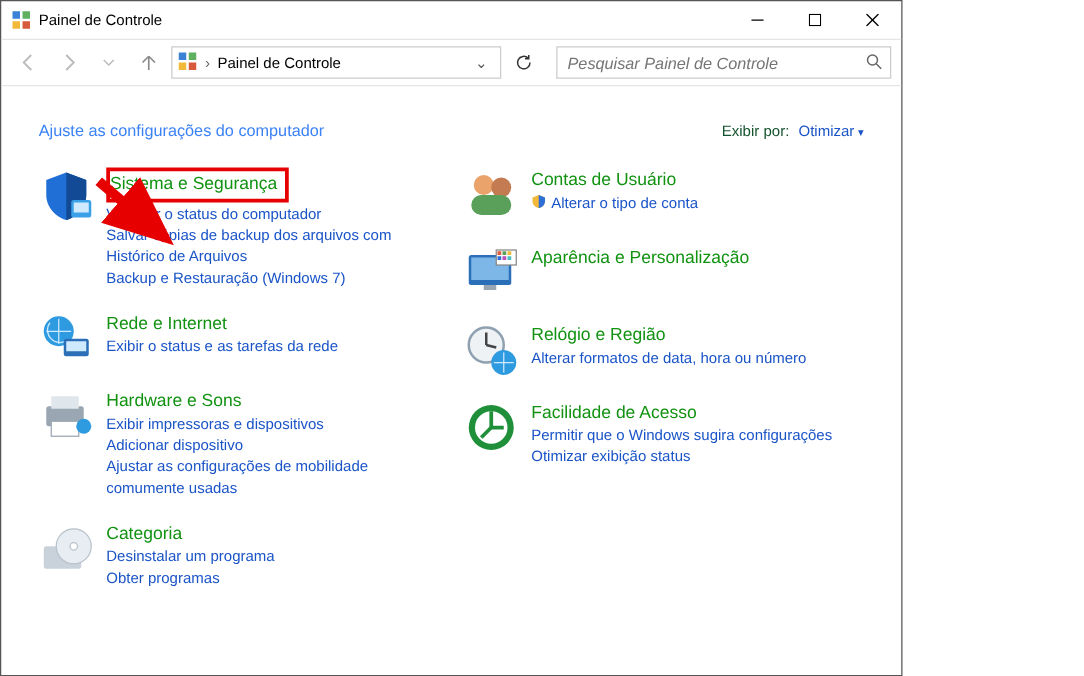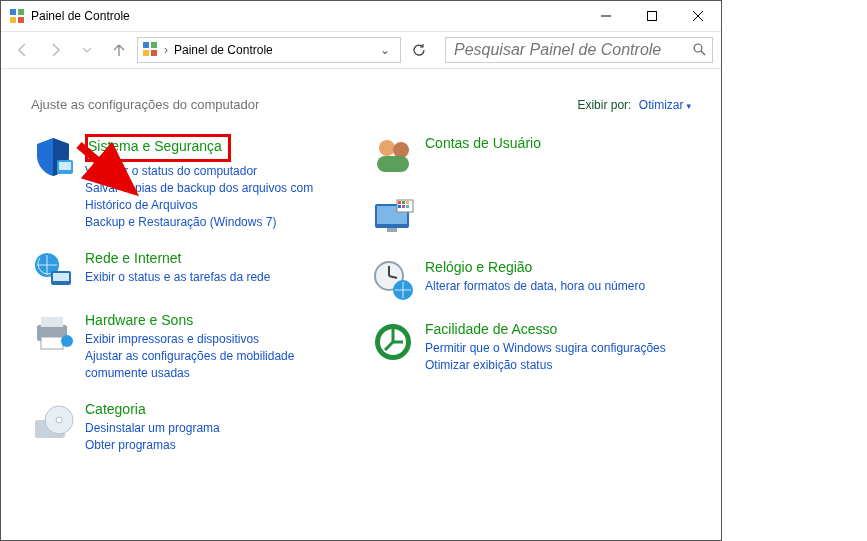--- a/index.html
+++ b/index.html
@@ -12,25 +12,25 @@
   .winbtn svg{width:10px;height:10px}
   .navbar{height:36px;display:flex;align-items:center;padding:0 8px;border-bottom:1px solid #e5e5e5;gap:4px}
   .navbtn{width:28px;height:28px;display:flex;align-items:center;justify-content:center;color:#999}
   .navbtn.enabled{color:#333}
   .addr{flex:1;height:24px;border:1px solid #ccc;display:flex;align-items:center;padding:0 4px;gap:6px;max-width:420px}
   .addr .sep{color:#666}
   .addr .crumb{color:#000}
   .addr .chev{margin-left:auto;color:#555;padding-right:6px}
   .refresh{width:28px;height:28px;display:flex;align-items:center;justify-content:center}
   .search{flex:1;height:24px;border:1px solid #ccc;display:flex;align-items:center;padding:0 6px;margin-left:8px;color:#777}
-  .search input{border:none;outline:none;flex:1;font-size:16px;color:#404040;font-style:italic;background:transparent}
+  .search input{border:none;outline:none;flex:1;font-size:13px;color:#404040;font-style:italic;background:transparent}
   .search .sicon{color:#555}
   .body{padding:28px 30px 10px 30px;position:relative}
   .header-row{display:flex;align-items:center;margin-bottom:22px}
-  .header-row h1{font-size:13px;font-weight:400;color:#737373;margin:0;flex:1}
+  .header-row h1{font-size:13px;font-weight:400;color:#3b82f6;margin:0;flex:1}
   .viewby{font-size:12px;color:#333}
   .viewby .lbl{color:#14532d;margin-right:4px}
   .viewby .val{color:#1a54c7}
   .viewby .tri{color:#1a54c7;font-size:9px;margin-left:3px}
   .cols{display:flex;gap:20px}
   .col{flex:1}
   .cat{display:flex;align-items:flex-start;margin-bottom:18px}
   .cat .icon{width:44px;height:44px;margin-right:10px;flex-shrink:0}
   .cat .txt{}
   .cat .cat-title{color:#119211;font-size:14px;line-height:18px;margin-bottom:2px;display:inline-block}
@@ -187,20 +187,21 @@
             <svg viewBox="0 0 44 44">
                 <rect x="6" y="14" width="30" height="16" rx="2" fill="#9aa7b2"></rect>
                 <rect x="10" y="6" width="22" height="10" fill="#dfe6ec"></rect>
                 <rect x="10" y="26" width="22" height="12" fill="#fff" stroke="#9aa7b2"></rect>
                 <circle cx="36" cy="30" r="6" fill="#2e9be0"></circle>
               </svg>
           </span>
           <div class="txt">
             <a class="cat-title">Hardware e Sons</a>
             <a class="link">Exibir impressoras e dispositivos</a>
+            <a class="link">Adicionar dispositivo</a>
             <a class="link">Ajustar as configurações de mobilidade comumente usadas</a>
           </div>
         </div>
 
         <div class="cat">
           <span class="icon">
             <svg viewBox="0 0 44 44">
                 <rect x="4" y="20" width="30" height="18" rx="2" fill="#c9d2da"></rect>
                 <circle cx="28" cy="20" r="14" fill="#e7edf2" stroke="#b7c1ca"></circle>
                 <circle cx="28" cy="20" r="3" fill="#fff" stroke="#b7c1ca"></circle>
@@ -220,38 +221,48 @@
         <div class="cat">
           <span class="icon">
             <svg viewBox="0 0 44 44">
                 <circle cx="16" cy="14" r="8" fill="#e9a36b"></circle>
                 <circle cx="30" cy="16" r="8" fill="#c47b52"></circle>
                 <rect x="6" y="22" width="32" height="16" rx="8" fill="#5aa05a"></rect>
               </svg>
           </span>
           <div class="txt">
             <a class="cat-title">Contas de Usuário</a>
+            <span style="display:flex;align-items:center;gap:4px">
+              <span><svg width="12" height="12" viewBox="0 0 12 12">
+                    <path d="M6 1 L11 3 V6 C11 9 8.5 11 6 11.5 C3.5 11 1 9 1 6 V3 Z" fill="#f2b93b"></path>
+                    <path d="M6 1 L11 3 V6 C11 9 8.5 11 6 11.5 V1 Z" fill="#2e6fd6"></path>
+                  </svg></span>
+              <a class="link" style="display:inline">Alterar o tipo de conta</a>
+            </span>
           </div>
         </div>
 
         <div class="cat">
           <span class="icon">
             <svg viewBox="0 0 44 44">
                 <rect x="4" y="8" width="34" height="24" rx="2" fill="#2a6fb8"></rect>
                 <rect x="6" y="10" width="30" height="18" fill="#7db7e8"></rect>
                 <rect x="26" y="4" width="16" height="12" fill="#fff" stroke="#888"></rect>
                 <rect x="27" y="5" width="3" height="3" fill="#e05a3b"></rect>
                 <rect x="31" y="5" width="3" height="3" fill="#5aa05a"></rect>
                 <rect x="35" y="5" width="3" height="3" fill="#f2b93b"></rect>
                 <rect x="27" y="9" width="3" height="3" fill="#2e6fd6"></rect>
                 <rect x="31" y="9" width="3" height="3" fill="#b94fb9"></rect>
                 <rect x="35" y="9" width="3" height="3" fill="#48c0c0"></rect>
                 <rect x="16" y="32" width="10" height="4" fill="#9aa7b2"></rect>
               </svg>
           </span>
+          <div class="txt">
+            <a class="cat-title">Aparência e Personalização</a>
+          </div>
         </div>
 
         <div class="cat">
           <span class="icon">
             <svg viewBox="0 0 44 44">
                 <circle cx="18" cy="18" r="14" fill="#eef2f5" stroke="#8fa0b0" stroke-width="2"></circle>
                 <line x1="18" y1="18" x2="18" y2="8" stroke="#444" stroke-width="2"></line>
                 <line x1="18" y1="18" x2="26" y2="20" stroke="#444" stroke-width="2"></line>
                 <circle cx="32" cy="32" r="10" fill="#2e9be0"></circle>
                 <path d="M24 32 h16 M32 24 v16" stroke="#cfeaff" stroke-width="1"></path>

